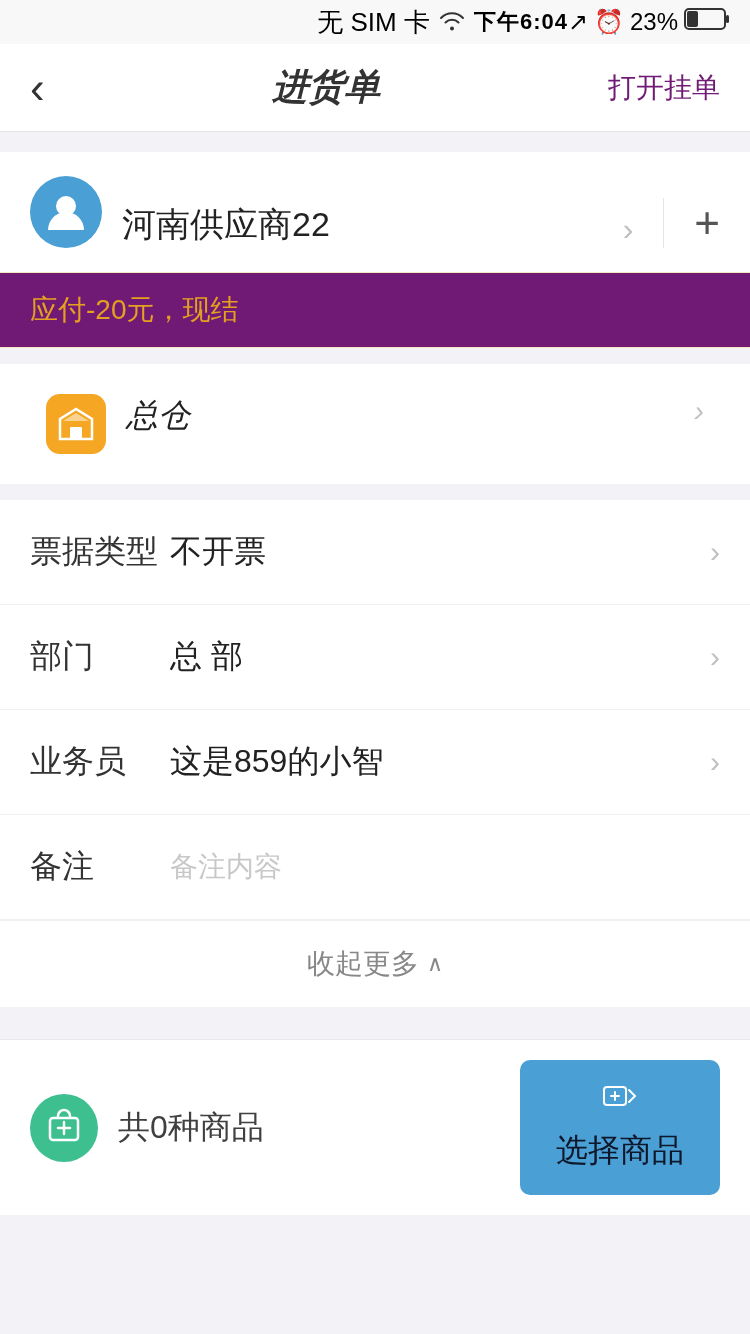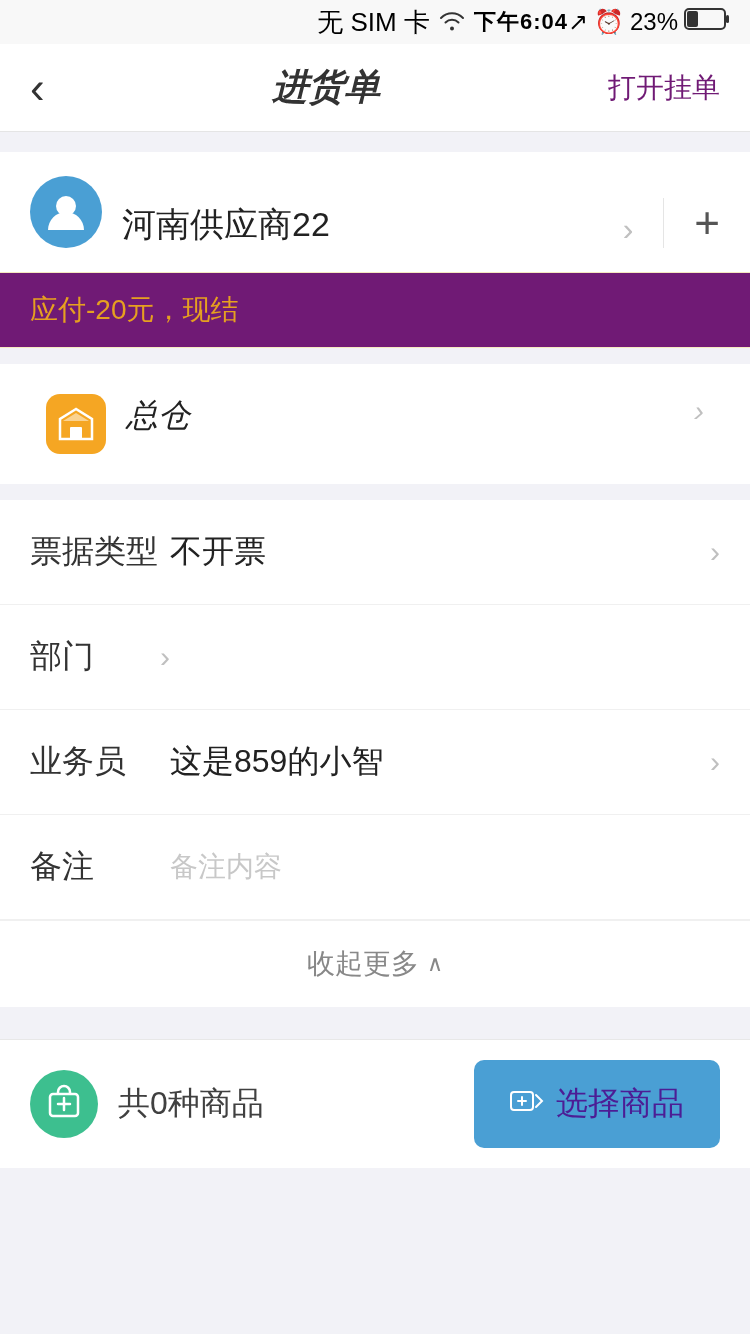--- a/index.html
+++ b/index.html
@@ -269,29 +269,30 @@
       height: 40px;
       fill: #fff;
     }
     .product-count {
       flex: 1;
       font-size: 32px;
       color: #404040;
     }
     .select-btn {
       background: #4a9fd4;
-      color: #4c1d95;
+      color: #0f172a;
       border: none;
       border-radius: 10px;
       padding: 22px 36px;
       font-size: 32px;
       cursor: pointer;
       display: flex;
       align-items: center;
       gap: 12px;
+      flex-direction: column;
     }
     .select-btn-icon {
       font-size: 28px;
     }
 
     
     .page-bg {
       background: #f2f2f7;
       min-height: 200px;
     }
@@ -374,20 +375,21 @@
 <div class="form-section">
 
   <div class="form-row">
     <span class="form-row-label">票据类型</span>
     <span class="form-row-value">不开票</span>
     <span class="form-row-chevron">›</span>
   </div>
 
   <div class="form-row">
     <span class="form-row-label">部门</span>
+    <span class="form-row-value">总 部</span>
     <span class="form-row-chevron">›</span>
   </div>
 
   <div class="form-row">
     <span class="form-row-label">业务员</span>
     <span class="form-row-value">这是859的小智</span>
     <span class="form-row-chevron">›</span>
   </div>
 
   <div class="form-row">

